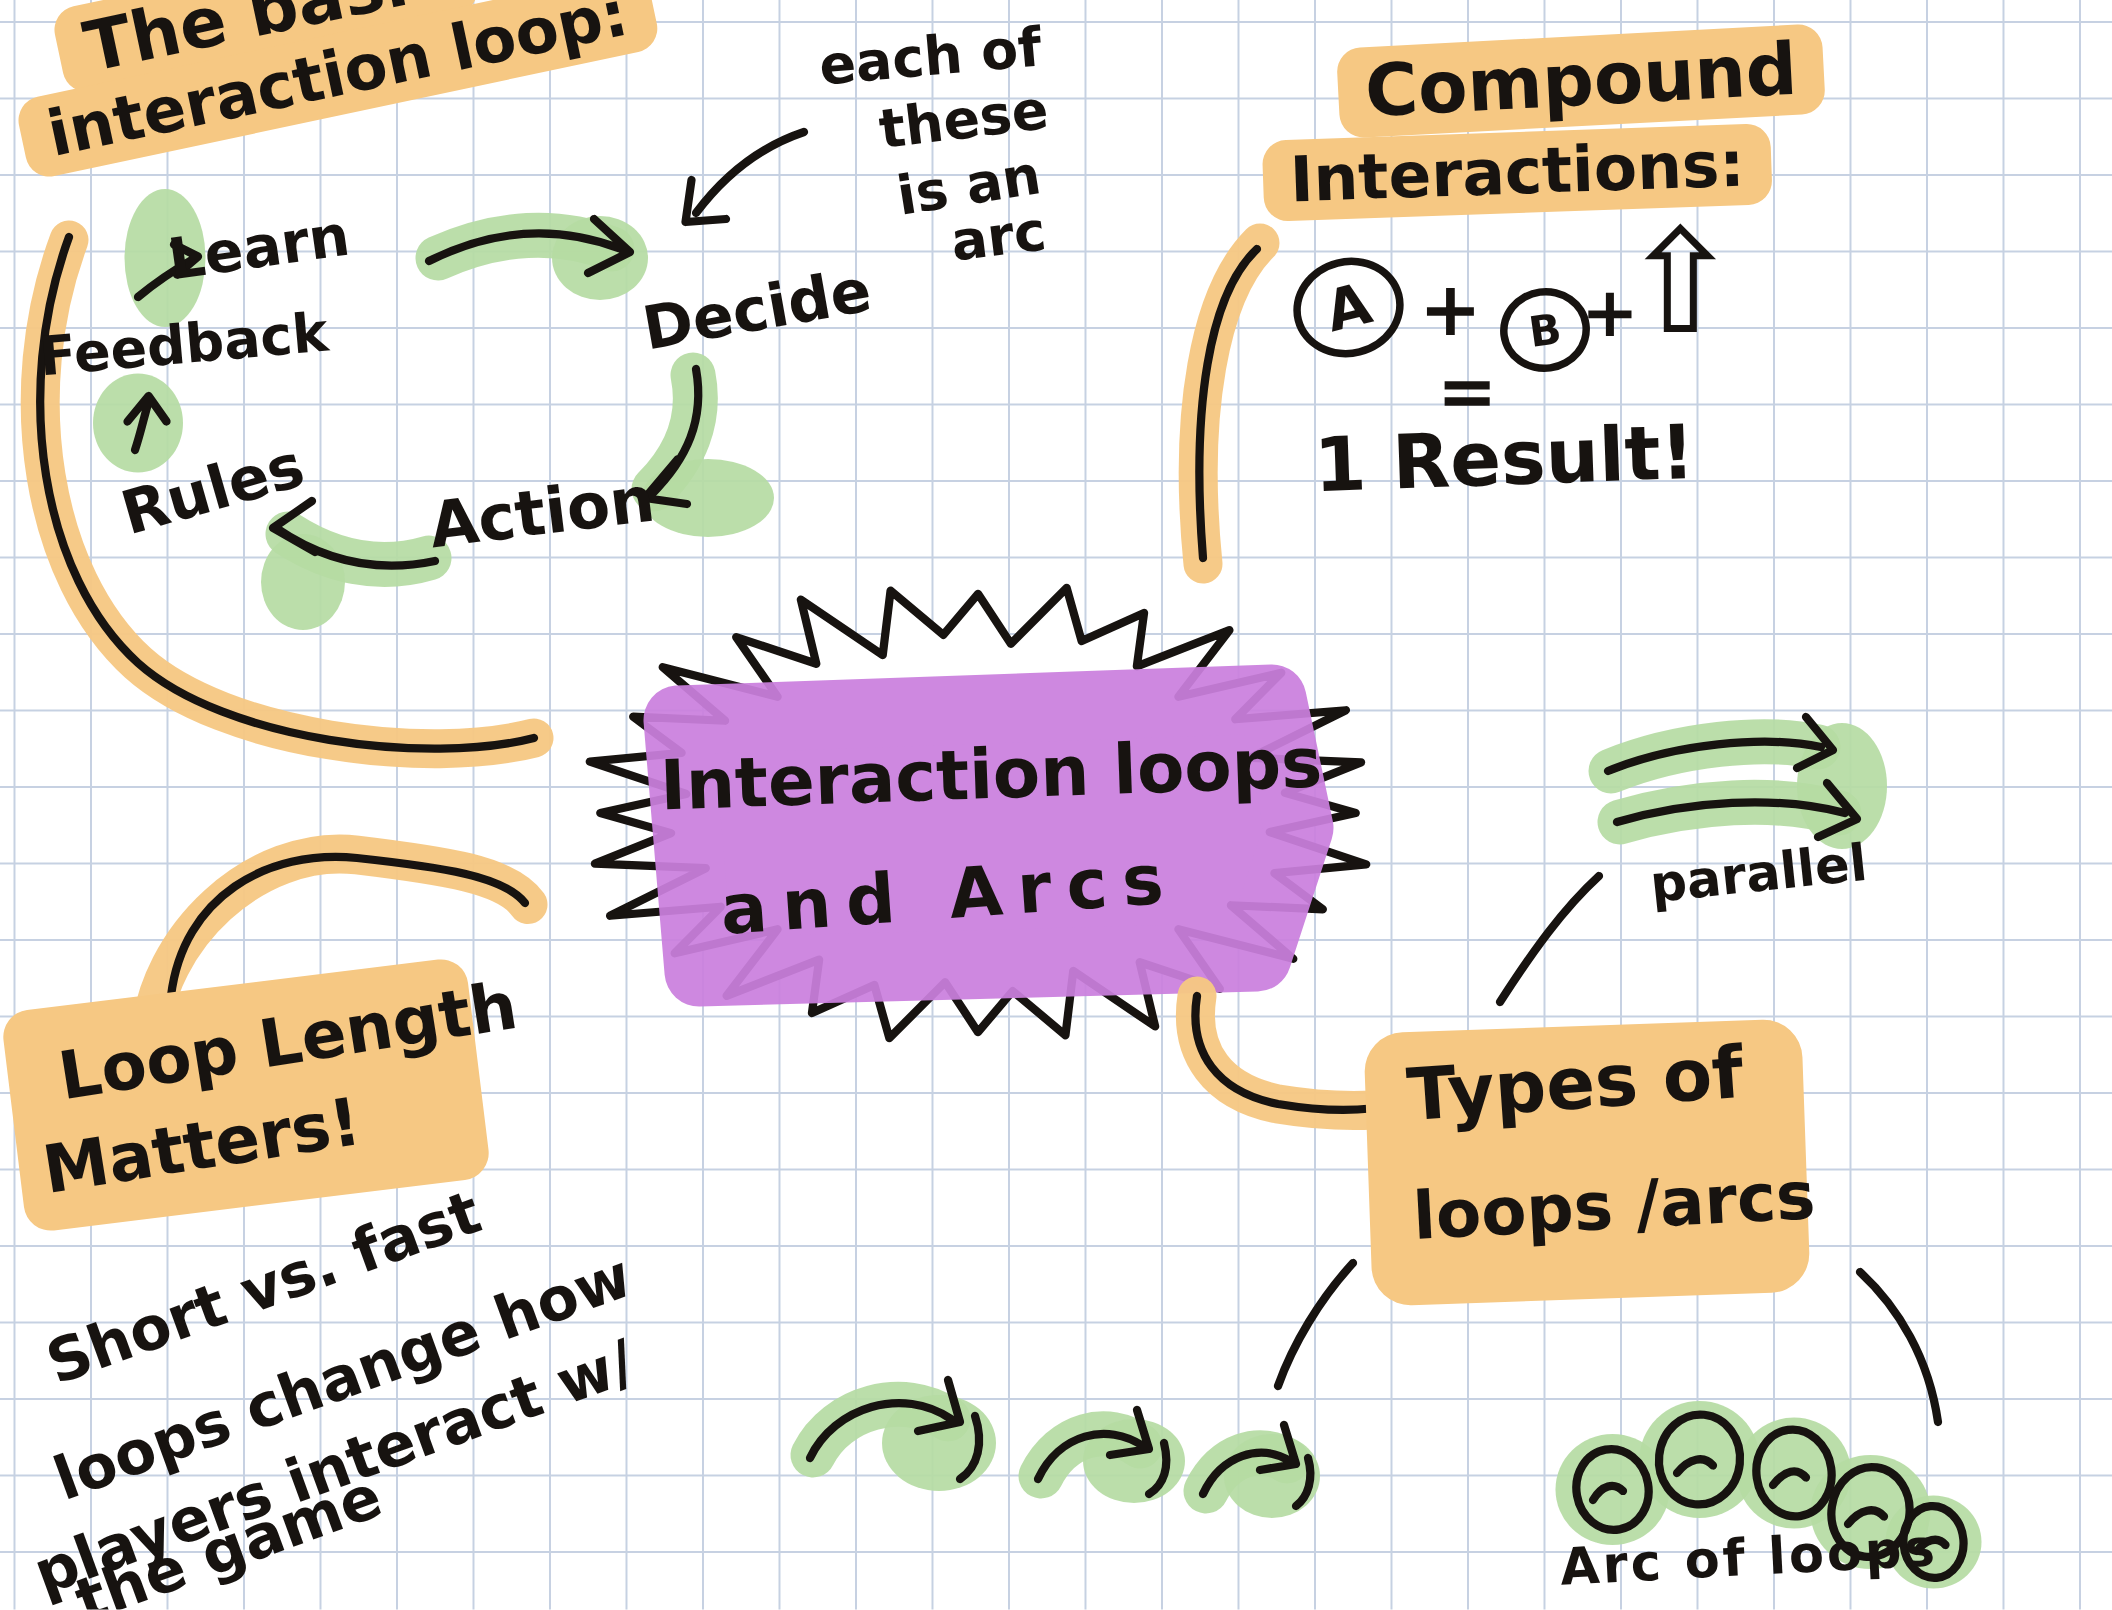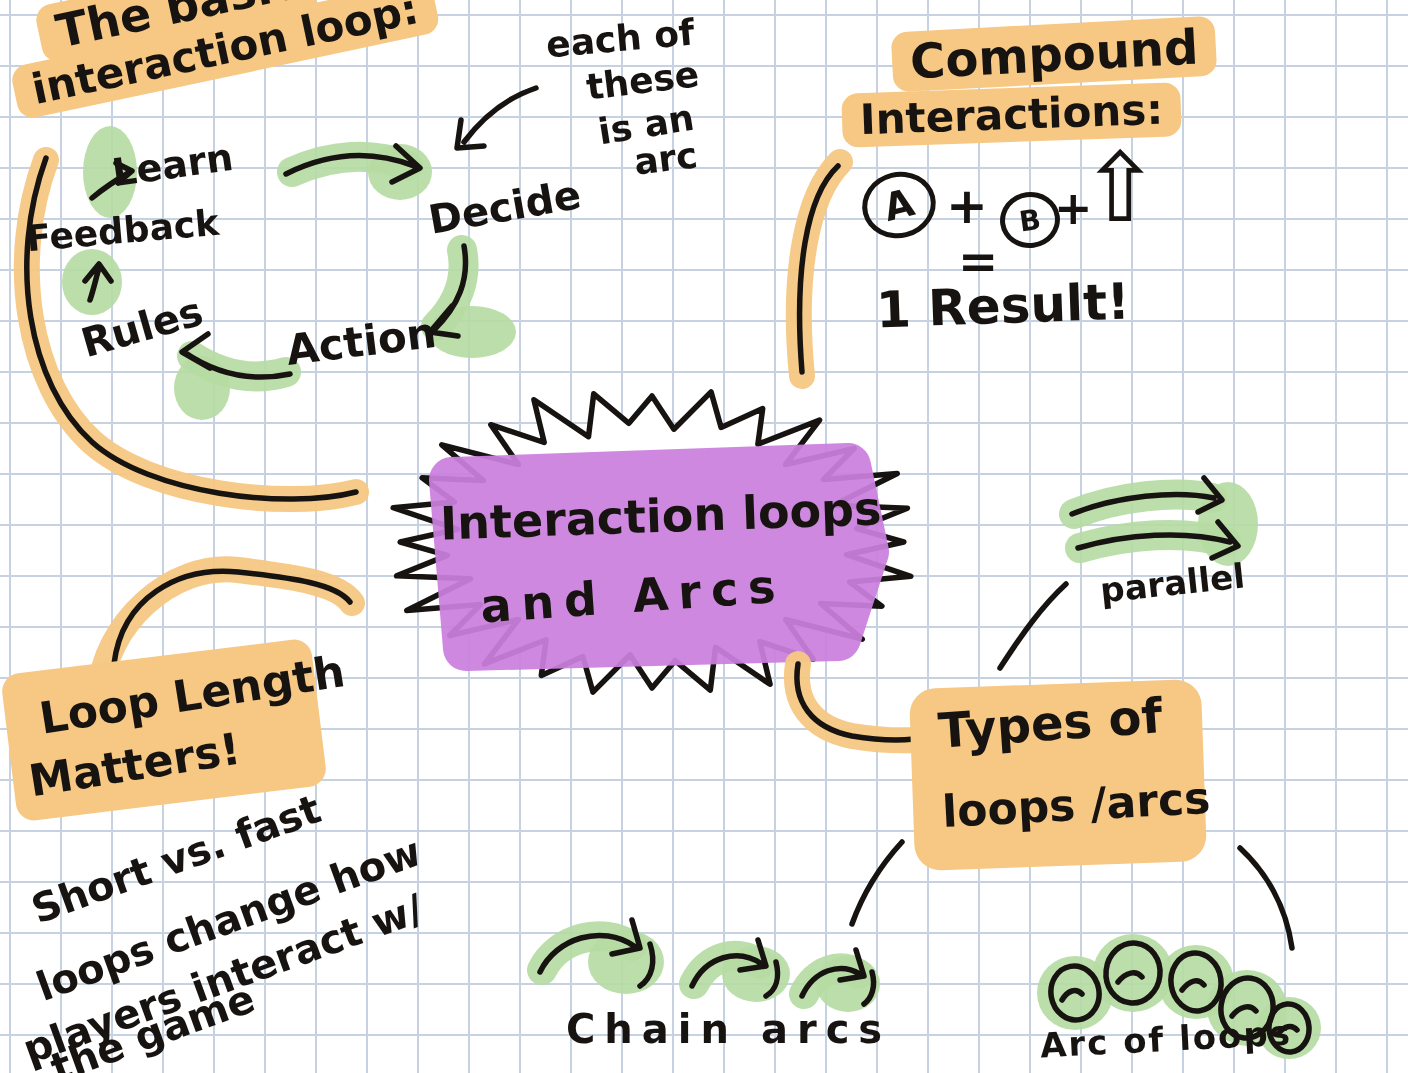--- a/index.html
+++ b/index.html
@@ -156,17 +156,16 @@
 
   <div class="blob" style="left:8px;top:656px;width:312px;height:148px;transform:rotate(-7deg);border-radius:18px"></div>
   <div class="txt" style="left:38px;top:672px;font-size:44px;transform:rotate(-9deg)">Loop Length</div>
   <div class="txt" style="left:28px;top:742px;font-size:44px;transform:rotate(-9deg)">Matters!</div>
 
   <div class="txt" style="left:24px;top:838px;font-size:40px;transform:rotate(-20deg)">Short vs. fast</div>
   <div class="txt" style="left:26px;top:898px;font-size:40px;transform:rotate(-20deg)">loops change how</div>
   <div class="txt" style="left:12px;top:958px;font-size:40px;transform:rotate(-20deg)">players interact w/</div>
   <div class="txt" style="left:46px;top:1012px;font-size:40px;transform:rotate(-20deg)">the game</div>
 
-  <div class="txt" style="left:566px;top:1008px;font-size:40px;letter-spacing:9px">Chain arcs</div>
 
   <div class="txt" style="left:1040px;top:1022px;font-size:34px;transform:rotate(-3deg);letter-spacing:2px">Arc of loops</div>
 
 </div>
 
 </body></html>

